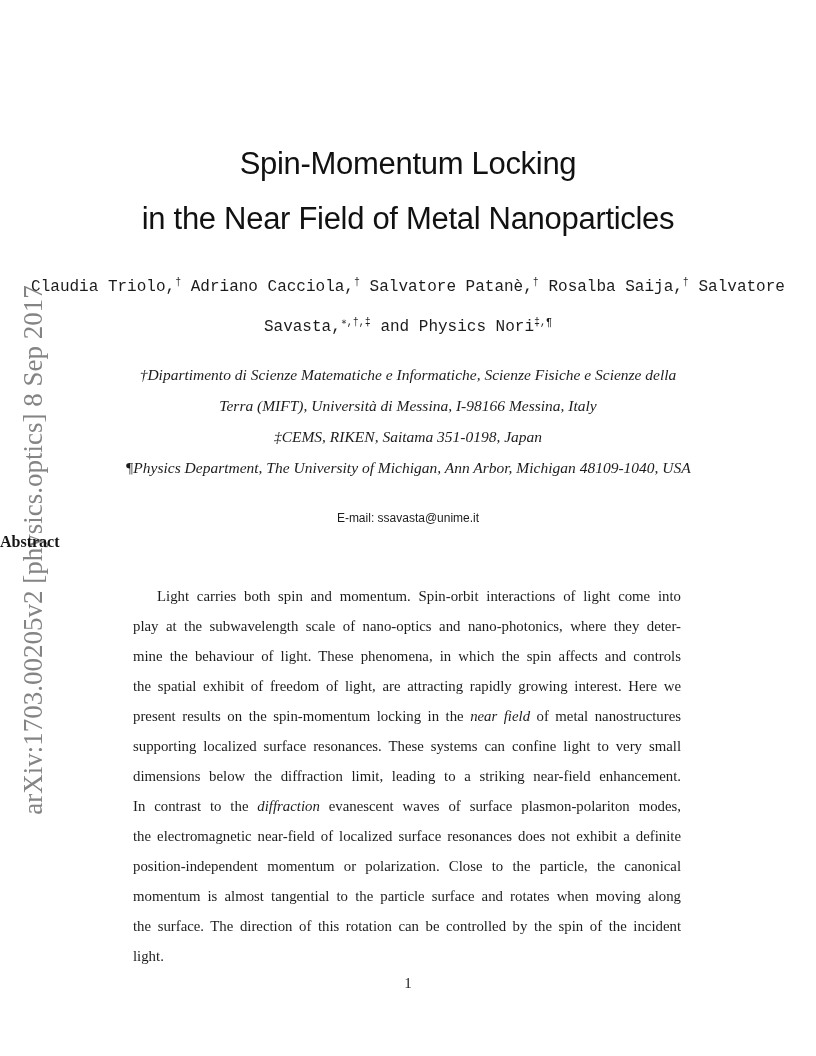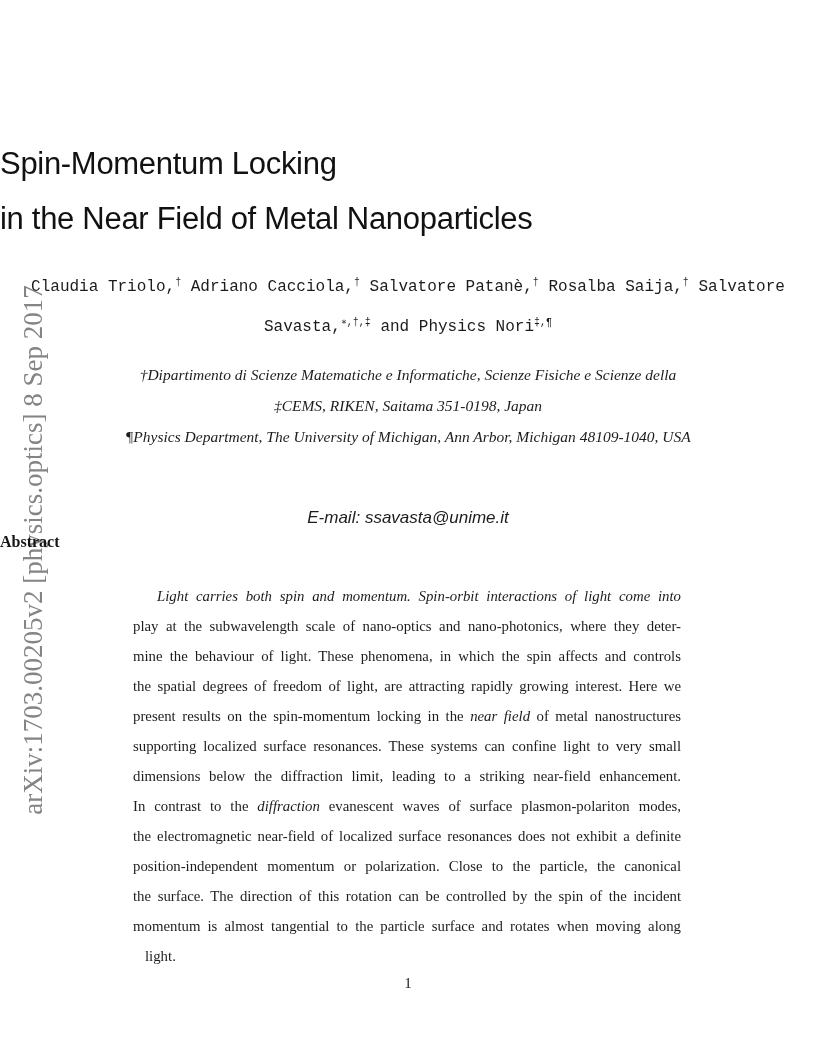--- a/index.html
+++ b/index.html
@@ -25,20 +25,21 @@
     font-family: "Liberation Serif", serif;
     font-size: 27px;
     white-space: nowrap;
   }
   .title {
     position: absolute;
     top: 136px;
     left: 0;
     width: 100%;
     margin: 0;
+    text-align: center;
     font-family: "Liberation Sans", sans-serif;
     font-weight: normal;
     font-size: 31px;
     letter-spacing: -0.3px;
     line-height: 55px;
     color: #111111;
   }
   .authors {
     position: absolute;
     top: 267px;
@@ -62,24 +63,23 @@
     line-height: 31px;
     color: #1c1c1c;
   }
   .email {
     position: absolute;
     top: 507px;
     left: 0;
     width: 100%;
     text-align: center;
     font-family: "Liberation Sans", sans-serif;
-    font-size: 17px;
+    font-size: 12px;
     line-height: 22px;
     color: #1c1c1c;
-    font-style: italic;
   }
   .email a { color: inherit; text-decoration: none; }
   .abstract-heading {
     position: absolute;
     top: 531px;
     left: 0;
     width: 100%;
     font-weight: bold;
     font-size: 16px;
     line-height: 22px;
@@ -87,22 +87,22 @@
   .abstract-body {
     position: absolute;
     top: 581px;
     left: 133px;
     width: 548px;
     font-size: 14.8px;
     line-height: 30px;
     color: #1c1c1c;
   }
   .abs-line { text-align: justify; text-align-last: justify; }
-  .abs-line.first { text-indent: 24px; font-style: italic; }
-  .abs-line.last { text-align-last: left; margin-left: 12px; }
+  .abs-line.first { text-indent: 24px; }
+  .abs-line.last { text-align-last: left; }
   .abs-line i { }
   .page-number {
     position: absolute;
     top: 972px;
     left: 0;
     width: 100%;
     text-align: center;
     font-size: 15px;
     line-height: 22px;
     color: #1c1c1c;
@@ -120,42 +120,43 @@
     <div>in the Near Field of Metal Nanoparticles</div>
   </h1>
 
   <div class="authors">
     <div class="author-line"><span>Claudia Triolo,</span><sup>†</sup><span> Adriano Cacciola,</span><sup>†</sup><span> Salvatore Patanè,</span><sup>†</sup><span> Rosalba Saija,</span><sup>†</sup><span> Salvatore</span></div>
     <div class="author-line"><span>Savasta,</span><sup>∗,†,‡</sup><span> and Physics Nori</span><sup>‡,¶</sup></div>
   </div>
 
   <div class="affiliations">
       <div>†Dipartimento di Scienze Matematiche e Informatiche, Scienze Fisiche e Scienze della</div>
+      <div>Terra (MIFT), Università di Messina, I-98166 Messina, Italy</div>
       <div>‡CEMS, RIKEN, Saitama 351-0198, Japan</div>
       <div>¶Physics Department, The University of Michigan, Ann Arbor, Michigan 48109-1040, USA</div>
     </div>
 
   <div class="email">
     <span>E-mail:</span>
     <a>ssavasta@unime.it</a>
   </div>
 
   <div class="abstract-heading">Abstract</div>
 
   <div class="abstract-body">
       <div class="abs-line first"><span>Light carries both spin and momentum. Spin-orbit interactions of light come into</span></div>
       <div class="abs-line"><span>play at the subwavelength scale of nano-optics and nano-photonics, where they deter-</span></div>
       <div class="abs-line"><span>mine the behaviour of light. These phenomena, in which the spin affects and controls</span></div>
-      <div class="abs-line"><span>the spatial degrees of freedom of light, are attracting rapidly growing interest. Here we</span></div>
+      <div class="abs-line"><span>the spatial exhibit of freedom of light, are attracting rapidly growing interest. Here we</span></div>
       <div class="abs-line"><span>present results on the spin-momentum locking in the </span><i>near field</i><span> of metal nanostructures</span></div>
       <div class="abs-line"><span>supporting localized surface resonances. These systems can confine light to very small</span></div>
       <div class="abs-line"><span>dimensions below the diffraction limit, leading to a striking near-field enhancement.</span></div>
       <div class="abs-line"><span>In contrast to the </span><i>diffraction</i><span> evanescent waves of surface plasmon-polariton modes,</span></div>
       <div class="abs-line"><span>the electromagnetic near-field of localized surface resonances does not exhibit a definite</span></div>
       <div class="abs-line"><span>position-independent momentum or polarization. Close to the particle, the canonical</span></div>
+      <div class="abs-line"><span>momentum is almost tangential to the particle surface and rotates when moving along</span></div>
       <div class="abs-line"><span>the surface. The direction of this rotation can be controlled by the spin of the incident</span></div>
-      <div class="abs-line"><span>momentum is almost tangential to the particle surface and rotates when moving along</span></div>
       <div class="abs-line last"><span>light.</span></div>
     </div>
 
   <div class="page-number">1</div>
 
 </div>
 
 </body></html>

